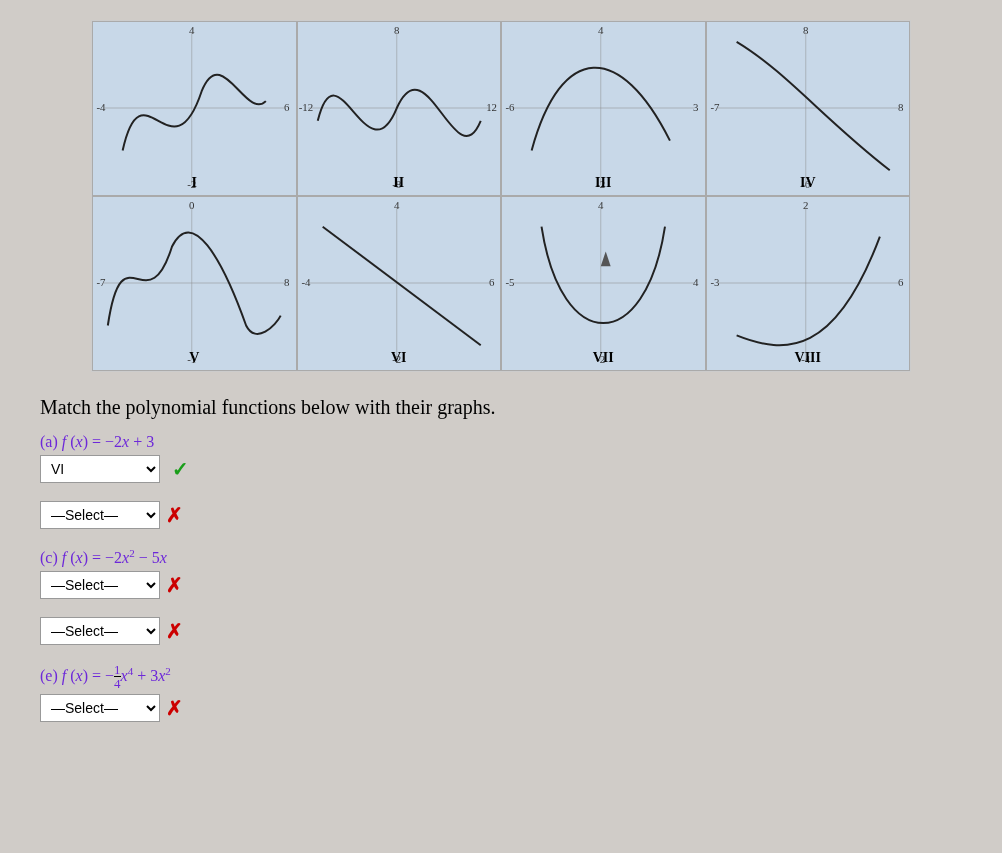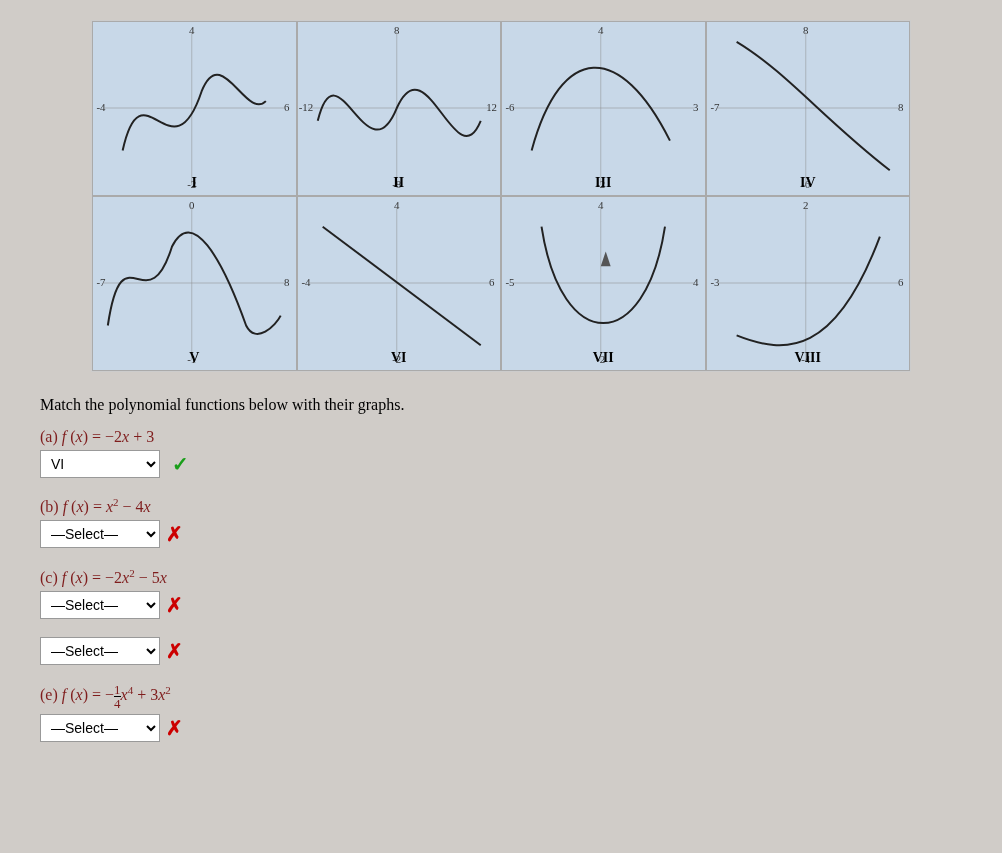--- a/index.html
+++ b/index.html
@@ -51,32 +51,32 @@
       width: 100%;
       height: 100%;
     }
 
     
     .questions {
       padding: 8px 30px;
     }
 
     .instruction {
-      font-size: 16px;
+      font-size: 20px;
       margin-bottom: 14px;
       color: #000;
     }
 
     .question-block {
       margin-bottom: 18px;
     }
 
     .question-label {
       font-size: 16px;
-      color: #7f1d1d;
+      color: #6d28d9;
       margin-bottom: 4px;
     }
 
     .answer-row {
       display: flex;
       align-items: center;
       gap: 6px;
     }
 
     .select-box {
@@ -265,23 +265,20 @@
         <option>VI</option>
         <option>I</option><option>II</option><option>III</option><option>IV</option>
         <option>V</option><option>VII</option><option>VIII</option>
       </select>
       <span></span>
       <span class="check-icon">✓</span>
     </div>
   </div>
 
   <div class="question-block">
-    <div class="question-label">
-      <span>(b) <em>f</em> (<em>x</em>) = <em>x</em><sup>2</sup> − 4<em>x</em></span>
-    </div>
     <div class="answer-row">
       <select class="select-box">
         <option>—Select—</option>
         <option>I</option><option>II</option><option>III</option><option>IV</option>
         <option>V</option><option>VI</option><option>VII</option><option>VIII</option>
       </select>
       <span class="x-icon">✗</span>
     </div>
   </div>
 

